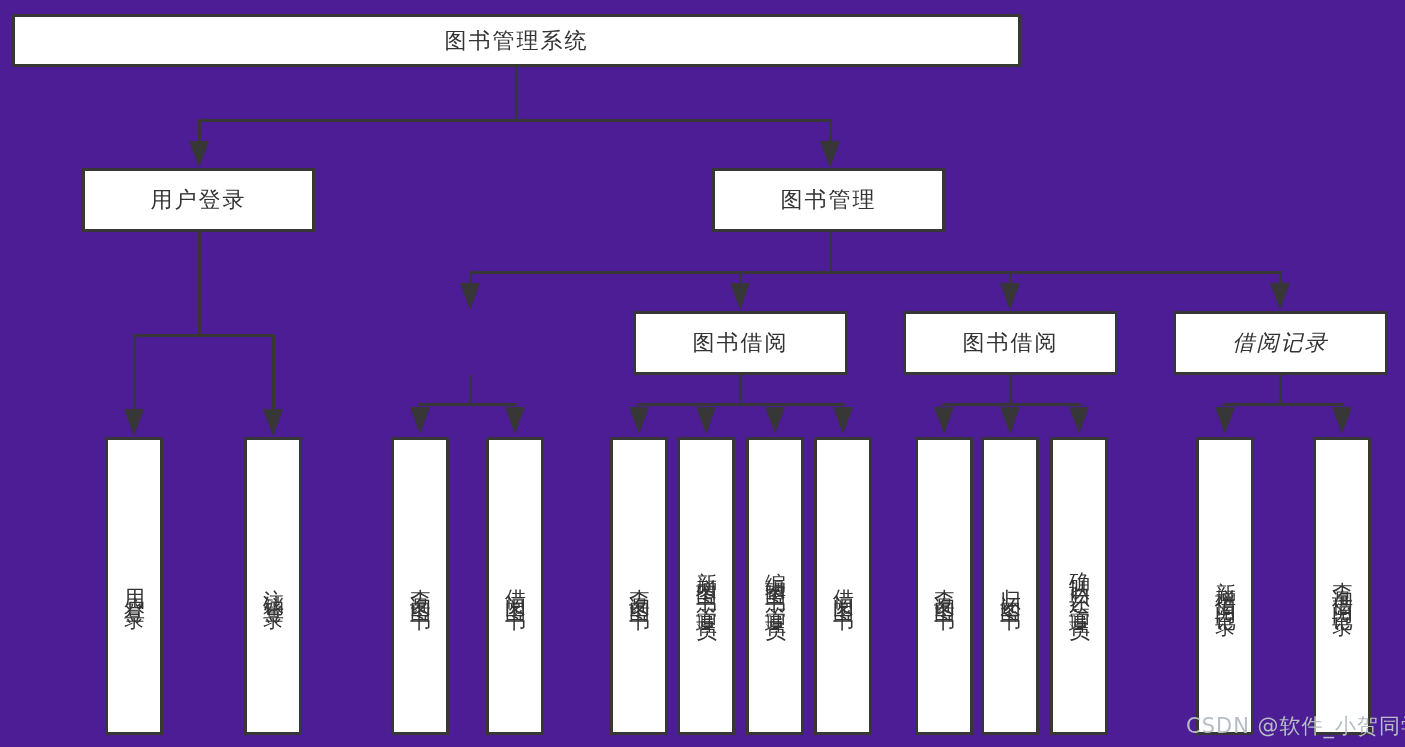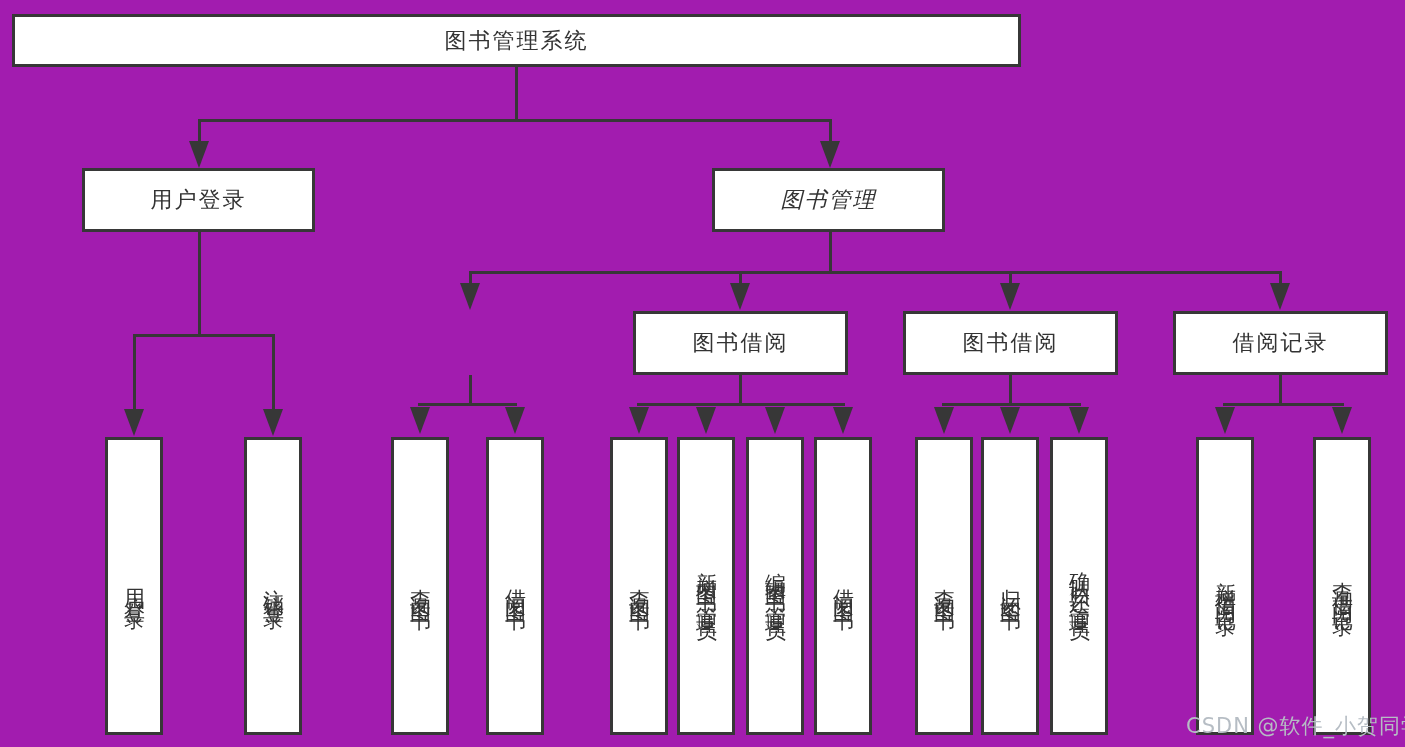--- a/index.html
+++ b/index.html
@@ -1,21 +1,21 @@
 <!DOCTYPE html>
 <html><head>
 <meta charset="utf-8">
 <style>
   html, body { margin: 0; padding: 0; background: #ffffff; }
   body { font-family: "DejaVu Sans", "Liberation Sans", sans-serif; }
   #canvas {
     position: relative;
     width: 1405px;
     height: 747px;
-    background: #a21caf;
+    background: #4c1d95;
     overflow: hidden;
   }
   
   .box {
     position: absolute;
     box-sizing: border-box;
     background: #ffffff;
     border: 3px solid #373737;
     color: #333333;
     display: flex;
@@ -69,21 +69,21 @@
   <div class="vl" style="left:515px; top:67px;  height:54px;"></div>
   <div class="hl" style="left:198px; top:119px; width:634px;"></div>
   <div class="vl" style="left:198px; top:119px; height:24px;"></div>
   <div class="arw" style="left:189px; top:141px;"></div>
   <div class="vl" style="left:829px; top:119px; height:24px;"></div>
   <div class="arw" style="left:820px; top:141px;"></div>
 
   <div class="box" style="left:82px; top:168px; width:233px; height:64px;">
     <span>用户登录</span>
   </div>
-  <div class="box" style="left:712px; top:168px; width:233px; height:64px;font-style:italic;">
+  <div class="box" style="left:712px; top:168px; width:233px; height:64px;">
     <span>图书管理</span>
   </div>
 
   <div class="vl" style="left:198px; top:232px; height:104px;"></div>
   <div class="hl" style="left:133px; top:334px; width:142px;"></div>
   <div class="vl" style="left:133px; top:334px; height:76px;"></div>
   <div class="arw" style="left:124px; top:409px;"></div>
   <div class="vl" style="left:272px; top:334px; height:76px;"></div>
   <div class="arw" style="left:263px; top:409px;"></div>
 
@@ -97,21 +97,21 @@
   <div class="arw" style="left:1000px; top:283px;"></div>
   <div class="vl" style="left:1279px; top:271px; height:12px;"></div>
   <div class="arw" style="left:1270px; top:283px;"></div>
 
   <div class="box" style="left:633px; top:311px; width:215px; height:64px;">
     <span>图书借阅</span>
   </div>
   <div class="box" style="left:903px; top:311px; width:215px; height:64px;">
     <span>图书借阅</span>
   </div>
-  <div class="box" style="left:1173px; top:311px; width:215px; height:64px;">
+  <div class="box" style="left:1173px; top:311px; width:215px; height:64px;font-style:italic;">
     <span>借阅记录</span>
   </div>
 
   <div class="vl" style="left:469px; top:375px; height:31px;"></div>
   <div class="hl" style="left:418px; top:403px; width:99px;"></div>
   <div class="arw" style="left:410px; top:407px;"></div>
   <div class="arw" style="left:505px; top:407px;"></div>
 
   <div class="vl" style="left:739px; top:375px; height:31px;"></div>
   <div class="hl" style="left:637px; top:403px; width:208px;"></div>

